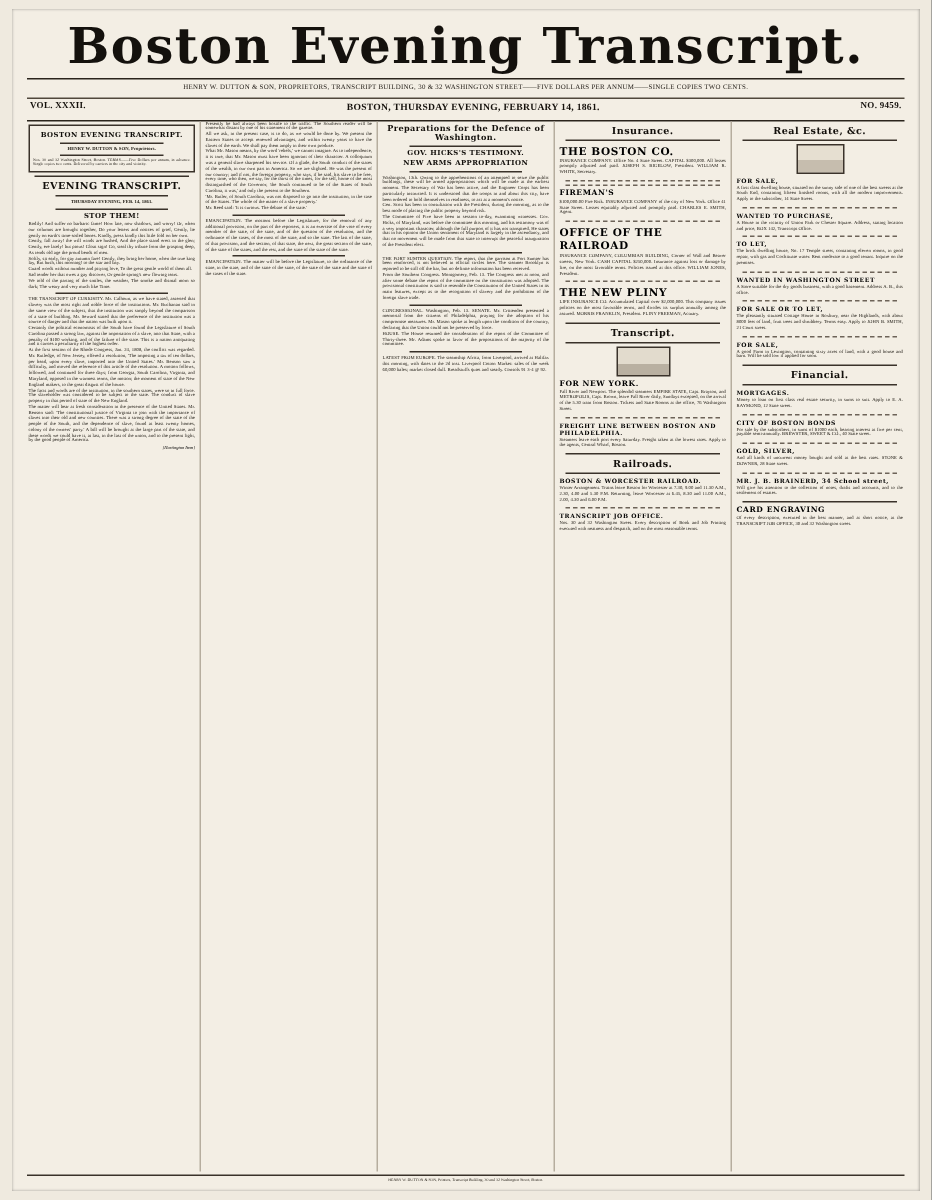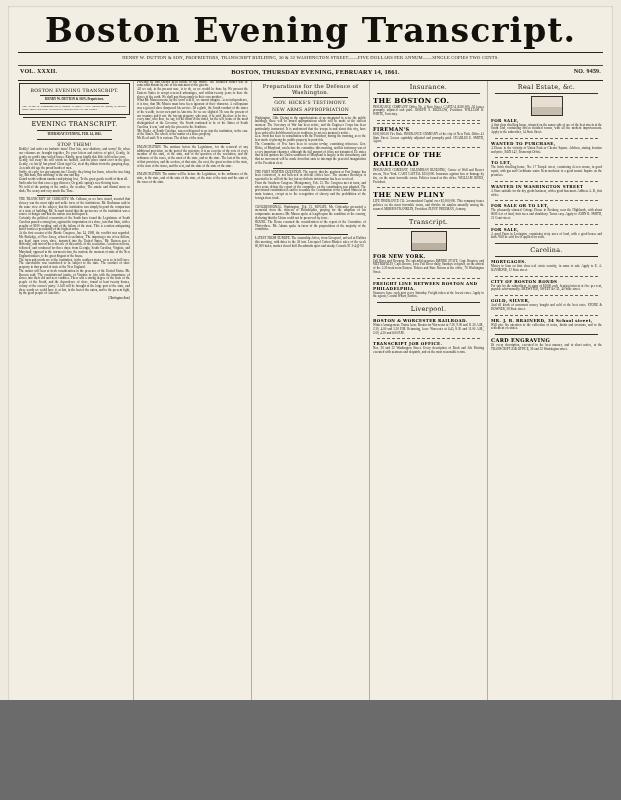--- a/index.html
+++ b/index.html
@@ -1,18 +1,18 @@
 <!DOCTYPE html>
 <html><head>
 <meta charset="utf-8">
 <style>
   html,body{margin:0;padding:0;background:#6b6b6b;}
   body{font-family:"Liberation Serif", serif;}
   .page{
-    width:621px;height:700px;position:relative;overflow:hidden;
+    width:621px;height:800px;position:relative;overflow:hidden;
     background:#efeadf;
     box-sizing:border-box;
   }
   .sheet{
     position:absolute;left:8px;top:6px;width:605px;height:788px;
     background:#f3eee4;
     box-shadow:0 0 2px rgba(0,0,0,.35) inset;
     overflow:hidden;
   }
   .masthead{
@@ -61,21 +61,21 @@
     flex:1 1 0;
     padding:0 3px;
     border-right:1px solid #9c9casd;
     border-right:1px solid #b6ad9e;
     overflow:hidden;
   }
   .col:last-child{border-right:none;}
   .blk{margin-bottom:3px;}
   .hd{
     text-align:center;
-    font-weight:normal;
+    font-weight:bold;
     font-size:5.4px;
     letter-spacing:.3px;
     color:#120f0b;
     margin:2px 0 1px 0;
     font-family:"DejaVu Serif", serif;
   }
   .hd.med{font-size:6.4px;}
   .hd.sm{font-size:4.6px;}
   .hr{border-top:1px solid #3a322a;margin:2px 4px;}
   .hr.dash{border-top:1px dashed #6d6358;}
@@ -249,21 +249,21 @@
           <div class="txt">Fall River and Newport. The splendid steamers EMPIRE STATE, Capt. Brayton, and METROPOLIS, Capt. Brown, leave Fall River daily, Sundays excepted, on the arrival of the 5.30 train from Boston. Tickets and State Rooms at the office, 76 Washington Street.</div>
         </div>
         <div class="hr dash"></div>
 
         <div class="blk">
           <div class="adtitle s">FREIGHT LINE BETWEEN BOSTON AND PHILADELPHIA.</div>
           <div class="txt">Steamers leave each port every Saturday. Freight taken at the lowest rates. Apply to the agents, Central Wharf, Boston.</div>
         </div>
 
         <div class="hr"></div>
-        <div class="hd med">Liverpool.</div>
+        <div class="hd med">Railroads.</div>
         <div class="hr"></div>
 
         <div class="blk">
           <div class="adtitle s">BOSTON &amp; WORCESTER RAILROAD.</div>
           <div class="txt">Winter Arrangement. Trains leave Boston for Worcester at 7.30, 9.00 and 11.30 A.M., 2.30, 4.00 and 5.30 P.M. Returning, leave Worcester at 6.45, 8.30 and 11.00 A.M., 2.00, 4.30 and 6.00 P.M.</div>
         </div>
         <div class="hr dash"></div>
 
         <div class="blk">
           <div class="adtitle s">TRANSCRIPT JOB OFFICE.</div>
@@ -305,21 +305,21 @@
           <div class="txt">The pleasantly situated Cottage House in Roxbury, near the Highlands, with about 8000 feet of land, fruit trees and shrubbery. Terms easy. Apply to JOHN B. SMITH, 21 Court street.</div>
         </div>
         <div class="hr dash"></div>
 
         <div class="blk">
           <div class="adtitle s">FOR SALE,</div>
           <div class="txt">A good Farm in Lexington, containing sixty acres of land, with a good house and barn. Will be sold low if applied for soon.</div>
         </div>
 
         <div class="hr"></div>
-        <div class="hd med">Carolina.</div>
+        <div class="hd med">Financial.</div>
         <div class="hr"></div>
 
         <div class="blk">
           <div class="adtitle s">MORTGAGES.</div>
           <div class="txt">Money to loan on first class real estate security, in sums to suit. Apply to E. A. RAYMOND, 12 State street.</div>
         </div>
         <div class="hr dash"></div>
 
         <div class="blk">
           <div class="adtitle s">CITY OF BOSTON BONDS</div>

